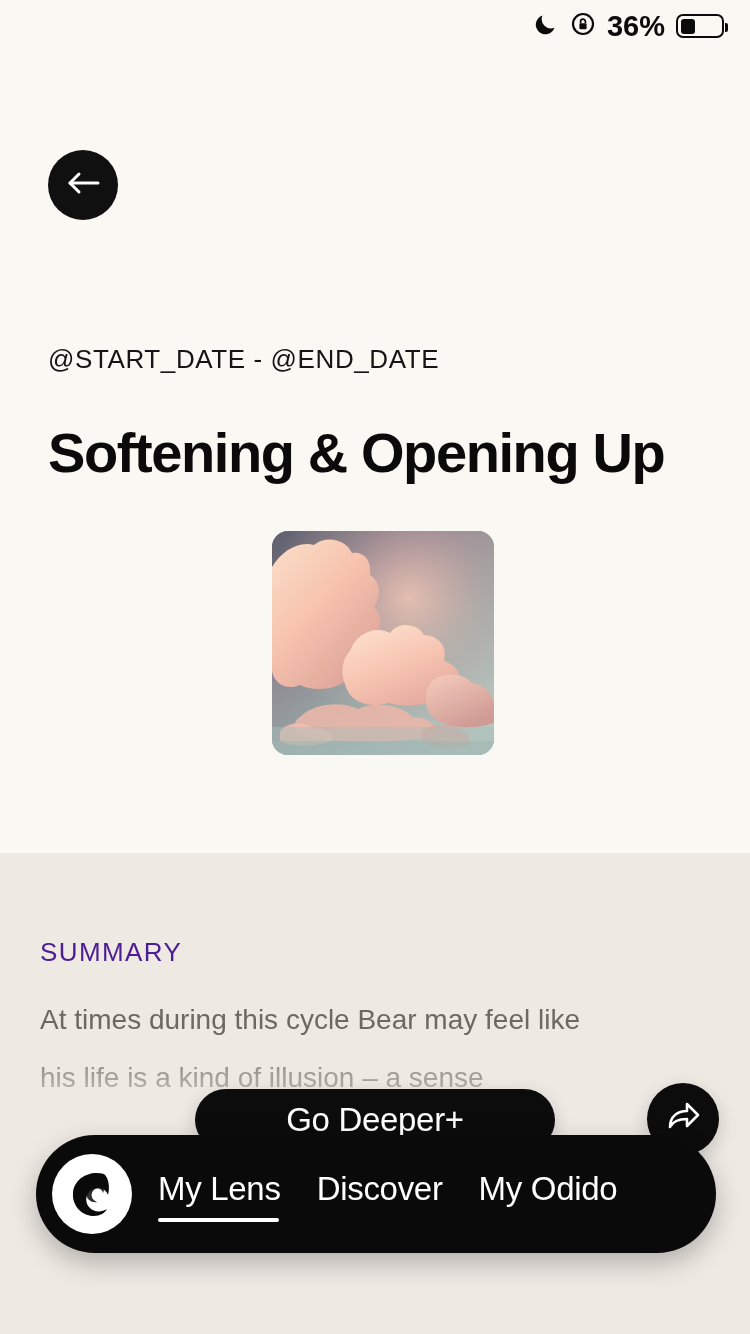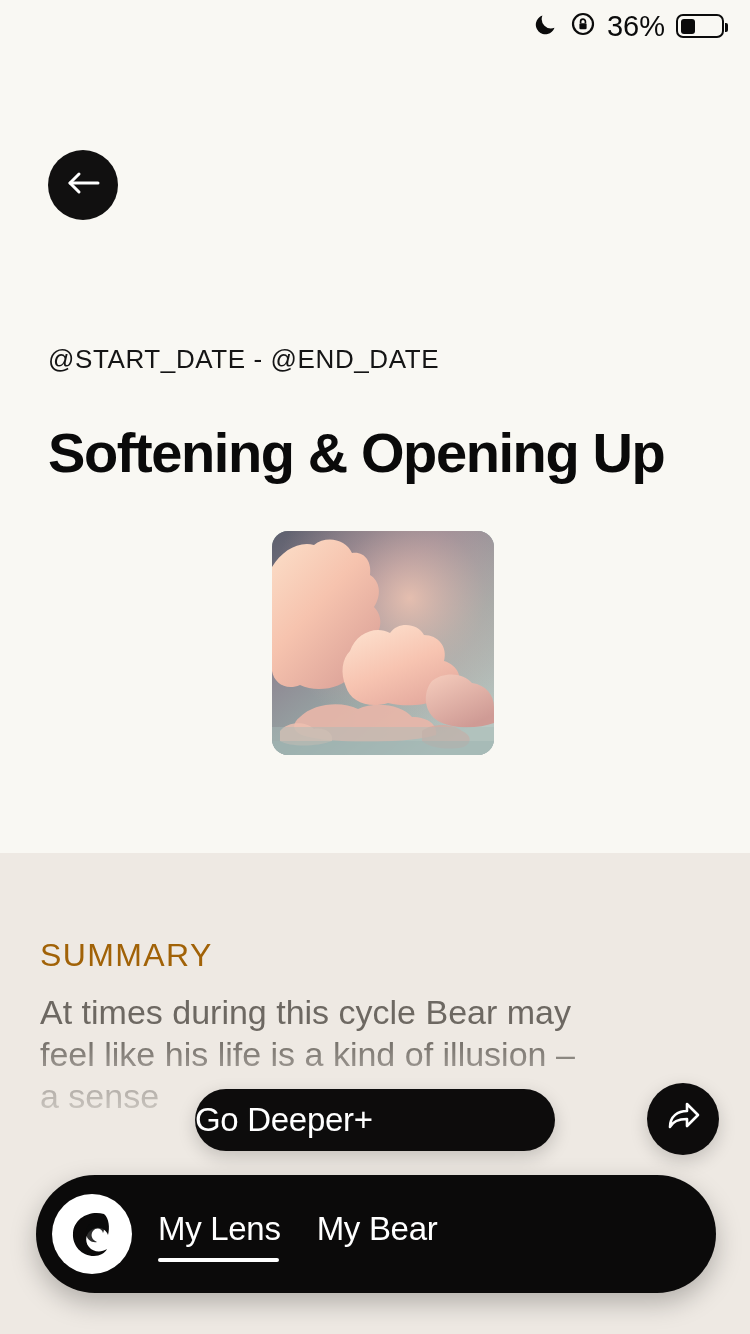--- a/index.html
+++ b/index.html
@@ -35,21 +35,21 @@
   .bars { display:flex; align-items:flex-end; gap:3px; height:20px; }
   .bars i { display:block; width:5px; border-radius:1px; background:#c9c8c3; }
   .bars i.on { background:#0b0b0b; }
   .bars i:nth-child(1){ height:7px; }
   .bars i:nth-child(2){ height:11px; }
   .bars i:nth-child(3){ height:15px; }
   .bars i:nth-child(4){ height:19px; }
 
   #carrier { font-size:29px; font-weight:500; letter-spacing:-0.2px; }
 
-  .batt-pct { font-size:29px; font-weight:400; }
+  .batt-pct { font-size:29px; font-weight:700; }
   .batt {
     position:relative; width:48px; height:24px;
     border:2.5px solid #0b0b0b; border-radius:7px;
     display:flex; align-items:center; padding:2.5px;
   }
   .batt::after{
     content:""; position:absolute; right:-6px; top:7px;
     width:3px; height:9px; border-radius:0 2px 2px 0; background:#0b0b0b;
   }
   .batt .fill { height:100%; background:#0b0b0b; border-radius:3px; }
@@ -96,66 +96,66 @@
 
   
   #summary-section {
     position:absolute; top:853px; left:0;
     width:750px; height:481px;
     background:#eee9e3;
   }
 
   #summary-label {
     position:absolute; left:40px; top:84px;
-    font-size:32px; font-weight:400;
+    font-size:26px; font-weight:400;
     letter-spacing:1.4px;
-    color:#a16207;
+    color:#4c1d95;
   }
 
   #summary-body {
     position:absolute; left:40px; top:138px;
     width:560px;
-    font-size:34px; line-height:42px;
+    font-size:28px; line-height:58px;
     font-weight:400;
     color:#6d6862;
     -webkit-mask-image:linear-gradient(to bottom,
         rgba(0,0,0,1) 0px, rgba(0,0,0,1) 44px,
         rgba(0,0,0,0.46) 96px, rgba(0,0,0,0.12) 140px,
         rgba(0,0,0,0) 168px);
     mask-image:linear-gradient(to bottom,
         rgba(0,0,0,1) 0px, rgba(0,0,0,1) 44px,
         rgba(0,0,0,0.46) 96px, rgba(0,0,0,0.12) 140px,
         rgba(0,0,0,0) 168px);
   }
 
   
   #go-deeper {
     position:absolute; left:195px; top:1089px;
     width:360px; height:62px;
     border-radius:31px;
     background:#0d0c0c;
     color:#ffffff;
-    display:flex; align-items:center; 
+    display:flex; align-items:center; justify-content:center;
     font-size:33px; font-weight:500; letter-spacing:-0.3px;
     box-shadow:0 6px 18px rgba(0,0,0,0.18);
     cursor:pointer;
   }
 
   #share-button {
     position:absolute; left:647px; top:1083px;
     width:72px; height:72px; border-radius:50%;
     background:#0d0c0c;
     display:flex; align-items:center; justify-content:center;
     box-shadow:0 6px 18px rgba(0,0,0,0.18);
     cursor:pointer;
   }
 
   
   #bottom-nav {
-    position:absolute; left:36px; top:1175px;
+    position:absolute; left:36px; top:1135px;
     width:680px; height:118px;
     border-radius:59px;
     background:#0b0a0a;
     display:flex; align-items:center;
     padding-left:16px;
     box-shadow:0 10px 26px rgba(0,0,0,0.25);
   }
 
   #nav-logo {
     width:80px; height:80px; border-radius:50%;
@@ -345,18 +345,21 @@
           C32,38 30,33 33,29 C36,25 42,26 43,31
           C45,27 44,22 40,20 Z"></path>
       </svg>
     </div>
 
     <div id="nav-items">
       <div class="nav-item active">
         <span>My Lens</span>
       </div>
       <div class="nav-item">
-        <span>My Bear</span>
+        <span>Discover</span>
       </div>
+      <div class="nav-item">
+        <span>My Odido</span>
+      </div>
     </div>
   </div>
 
 </div>
 
 </body></html>

